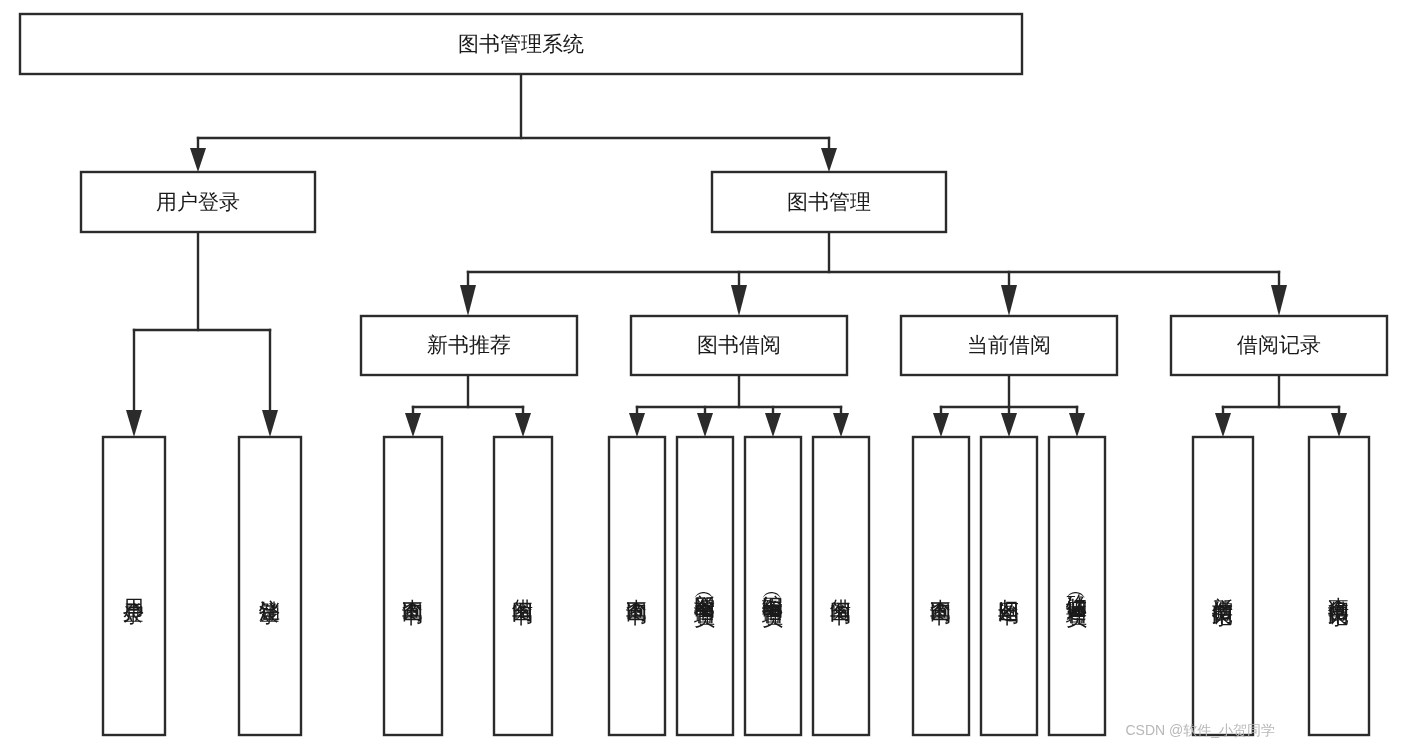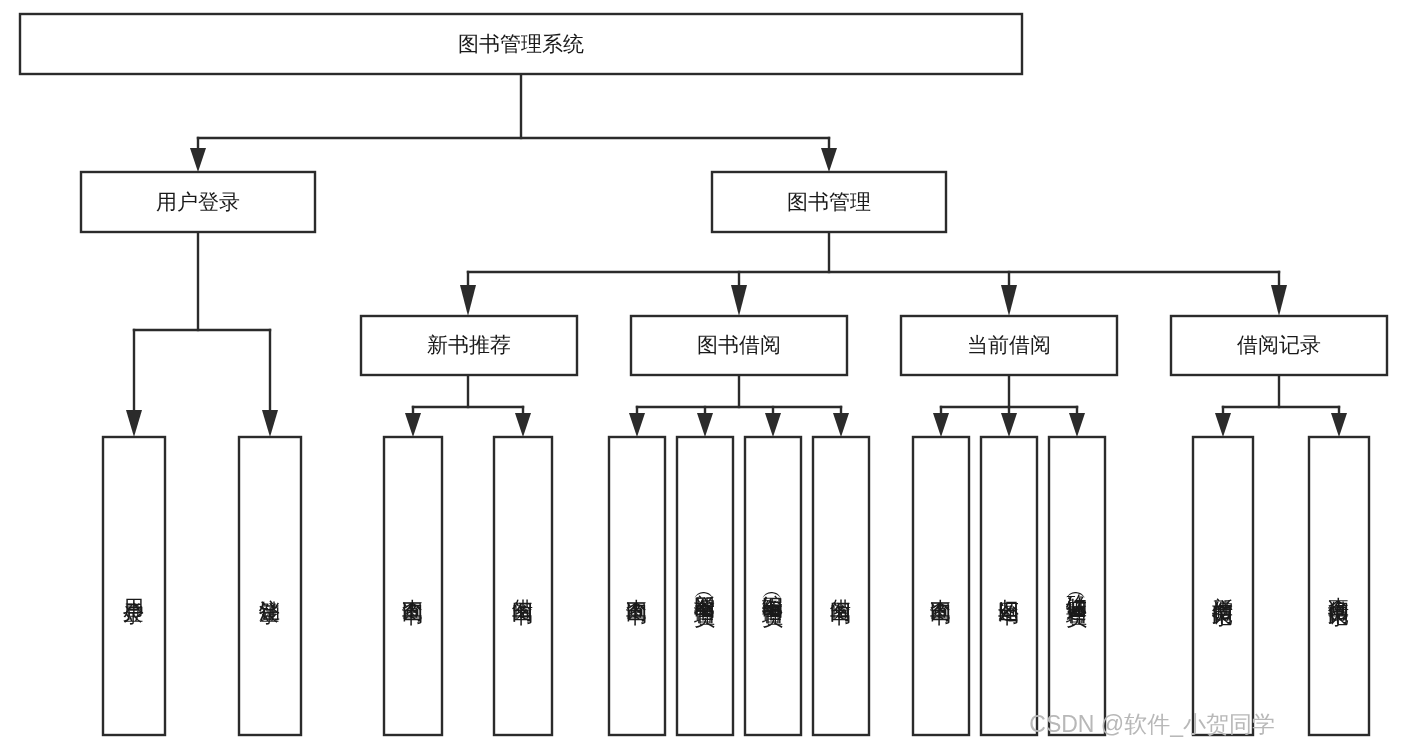--- a/index.html
+++ b/index.html
@@ -61,21 +61,21 @@
     align-items: center;
     justify-content: center;
     white-space: nowrap;
     user-select: none;
   }
   .watermark {
     position: absolute;
     right: 10px;
     bottom: 7px;
     font-family: "Liberation Sans", "DejaVu Sans", sans-serif;
-    font-size: 23px;
+    font-size: 14px;
     color: #b8b8b8;
     white-space: nowrap;
     user-select: none;
   }
 </style>
 </head>
 <body>
 
 <div id="diagram-root">
 

